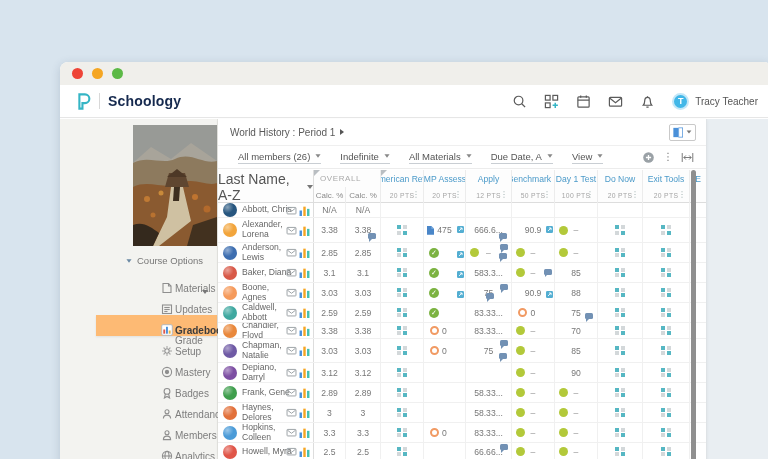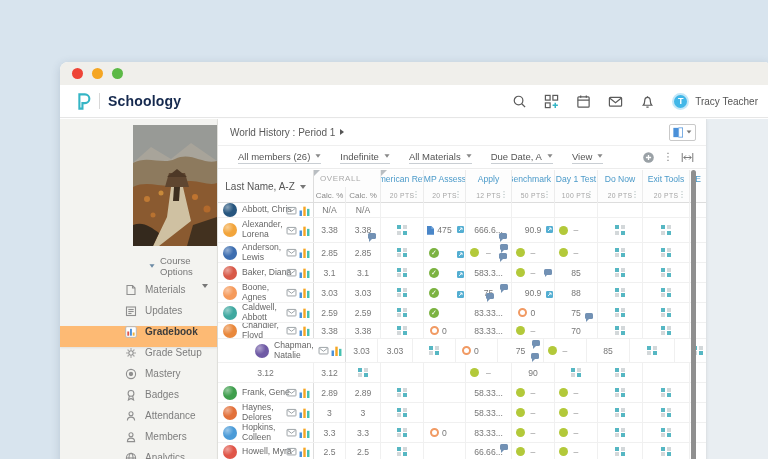--- a/index.html
+++ b/index.html
@@ -23,23 +23,23 @@
   .hicon { width:15px; height:15px; display:inline-flex; }
   .hicon svg { width:100%; height:100%; }
   #user { display:flex; align-items:center; gap:6px; }
   #user-avatar { width:17px; height:17px; border-radius:50%; background:#41b7e8; border:2px solid #c3e7f8; color:#fff; font-size:9px; font-weight:bold; display:flex; align-items:center; justify-content:center; }
   #user-name { font-size:10px; color:#555; }
 
   
   #appbody { position:absolute; top:57px; left:0; right:0; bottom:0; background:#e9eef2; display:flex; }
   #sidebar { width:158px; background:#f3f3f0; border-right:1px solid #e4e4e0; flex:none; }
   #course-photo { display:block; margin:6px 1px 0 73px; width:84px; height:121px; }
-  #course-options { display:flex; align-items:center; gap:5px; padding:9px 0 7px 66px; font-size:9.5px; color:#777; cursor:pointer;margin-left:23px; }
+  #course-options { display:flex; align-items:center; gap:5px; padding:9px 0 7px 66px; font-size:9.5px; color:#777; cursor:pointer; }
   #course-options .caret { border-top-color:#6b8aa5; transform:scale(.85); }
-  .side-item { display:flex; align-items:flex-start; gap:8px; height:21px; padding-left:65px; font-size:10px; color:#7d7d7d; cursor:pointer; position:relative; }
+  .side-item { display:flex; align-items:flex-end; gap:2px; height:21px; padding-left:65px; font-size:10px; color:#7d7d7d; cursor:pointer; position:relative;margin-left:36px; }
   .side-item.selected { background:#fdba74; color:#3c3c3c; font-weight:bold; box-shadow:0 1px 2px rgba(0,0,0,.08); }
   .side-ic { width:12px; height:12px; flex:none; display:inline-flex; }
   .side-ic svg { width:100%; height:100%; }
   .side-caret { position:absolute; right:9px; }
 
   
   #main { position:relative; flex:1; }
   #card { position:absolute; left:0; top:0; width:489px; bottom:0; background:#fff; border-right:1px solid #dfe3e6; box-shadow:0 1px 3px rgba(0,0,0,.06); overflow:hidden; }
   #gb-top { height:27px; display:flex; align-items:center; padding:0 10px 0 12px; border-bottom:1px solid #efefef; }
   #breadcrumb { font-size:10px; color:#5a5a5a; display:flex; align-items:center; gap:5px; }
@@ -54,21 +54,21 @@
   #filter-icons { margin-left:auto; display:flex; align-items:center; gap:8px; padding-right:12px; }
   .ficon { width:13px; height:13px; display:inline-flex; cursor:pointer; }
   .ficon svg { width:100%; height:100%; }
   .kebab { font-size:10px; color:#777; letter-spacing:0; line-height:1; cursor:pointer; }
 
   
   #gb-table { position:absolute; top:51px; left:0; right:0; bottom:0; }
   .grid-row { display:grid; grid-template-columns:96px 32px 35px 43px 42px 46px 43px 43px 45px 47px 17px; }
   #thead { height:33px; grid-template-rows:17px 16px; border-bottom:1px solid #ddd; background:#fdfdfd; }
   .th { position:relative; font-size:8px; color:#999; display:flex; align-items:center; justify-content:center; border-right:1px solid #ececec; overflow:hidden; }
-  .th-name { grid-row:1/3; grid-column:1; font-size:10px; color:#555; gap:5px; border-right:1px solid #ddd; }
+  .th-name { grid-row:1/3; grid-column:1; font-size:14px; color:#555; gap:5px; border-right:1px solid #ddd; }
   .th-overall { grid-column:2/4; letter-spacing:.6px; color:#aaa; justify-content:flex-start; padding-left:6px; }
   .th-calc { font-size:8px; color:#8a8a8a; }
   .th-asn { font-size:8.6px; color:#4b9ac9; white-space:nowrap; cursor:pointer; }
   .th-pts { font-size:6.8px; color:#a5a5a5; letter-spacing:.3px; justify-content:center; gap:0; }
   .th-pts .kebab { position:absolute; right:3px; font-size:8px; color:#9aa; }
   .dogear::before { content:""; position:absolute; left:0; top:0; border-top:6px solid #b9bec2; border-right:6px solid transparent; }
 
   .trow { border-bottom:1px solid #f0f0f0; }
   .cell { position:relative; border-right:1px solid #f0f0f0; display:flex; align-items:center; justify-content:center; overflow:visible; }
   .td-name { justify-content:flex-start; padding-left:5px; gap:5px; border-right:1px solid #ddd; overflow:hidden; }
@@ -860,21 +860,21 @@
                   <div class="cell grade">
                     <span class="gicon">
                       <span style="background: rgb(86, 183, 195);"></span>
                       <span style="background: rgb(211, 216, 218);"></span>
                       <span style="background: rgb(211, 216, 218);"></span>
                       <span style="background: rgb(86, 183, 195);"></span>
                     </span>
                   </div>
                   <div class="cell"></div>
                 </div>
-                <div class="grid-row trow" style="height: 24px; padding-left: 32px;">
+                <div class="grid-row trow" style="height: 24px;">
                   <div class="cell td-name">
                     <span class="avatar" style="background: radial-gradient(circle at 32% 30%, rgba(255, 255, 255, 0.45), rgba(255, 255, 255, 0) 45%), rgb(111, 90, 165);"></span>
                     <span class="sname">Chapman, Natalie</span>
                     <span class="row-ic ic-mail">
                       <svg viewBox="0 0 16 16">
                         <g fill="none" stroke="#9aa0a4" stroke-width="1.4">
                           <rect x="1.5" y="3.5" width="13" height="9.5" rx="1"></rect>
                           <polyline points="2,4.5 8,9.2 14,4.5"></polyline>
                         </g>
                       </svg>
@@ -929,20 +929,39 @@
                     <span class="gicon">
                       <span style="background: rgb(86, 183, 195);"></span>
                       <span style="background: rgb(211, 216, 218);"></span>
                       <span style="background: rgb(211, 216, 218);"></span>
                       <span style="background: rgb(86, 183, 195);"></span>
                     </span>
                   </div>
                   <div class="cell"></div>
                 </div>
                 <div class="grid-row trow" style="height: 20px;">
+                  <div class="cell td-name">
+                    <span class="avatar" style="background: radial-gradient(circle at 32% 30%, rgba(255, 255, 255, 0.45), rgba(255, 255, 255, 0) 45%), rgb(125, 79, 163);"></span>
+                    <span class="sname">Depiano, Darryl</span>
+                    <span class="row-ic ic-mail">
+                      <svg viewBox="0 0 16 16">
+                        <g fill="none" stroke="#9aa0a4" stroke-width="1.4">
+                          <rect x="1.5" y="3.5" width="13" height="9.5" rx="1"></rect>
+                          <polyline points="2,4.5 8,9.2 14,4.5"></polyline>
+                        </g>
+                      </svg>
+                    </span>
+                    <span class="row-ic ic-chart">
+                      <svg viewBox="0 0 10 10">
+                        <rect x="0.5" y="5" width="2.2" height="5" fill="#4a90d9"></rect>
+                        <rect x="3.9" y="1.5" width="2.2" height="8.5" fill="#f5a623"></rect>
+                        <rect x="7.3" y="3.5" width="2.2" height="6.5" fill="#45c0b0"></rect>
+                      </svg>
+                    </span>
+                  </div>
                   <div class="cell td-ov">
                     <span class="val">3.12</span>
                   </div>
                   <div class="cell td-ov">
                     <span class="val">3.12</span>
                   </div>
                   <div class="cell grade">
                     <span class="gicon">
                       <span style="background: rgb(86, 183, 195);"></span>
                       <span style="background: rgb(211, 216, 218);"></span>

